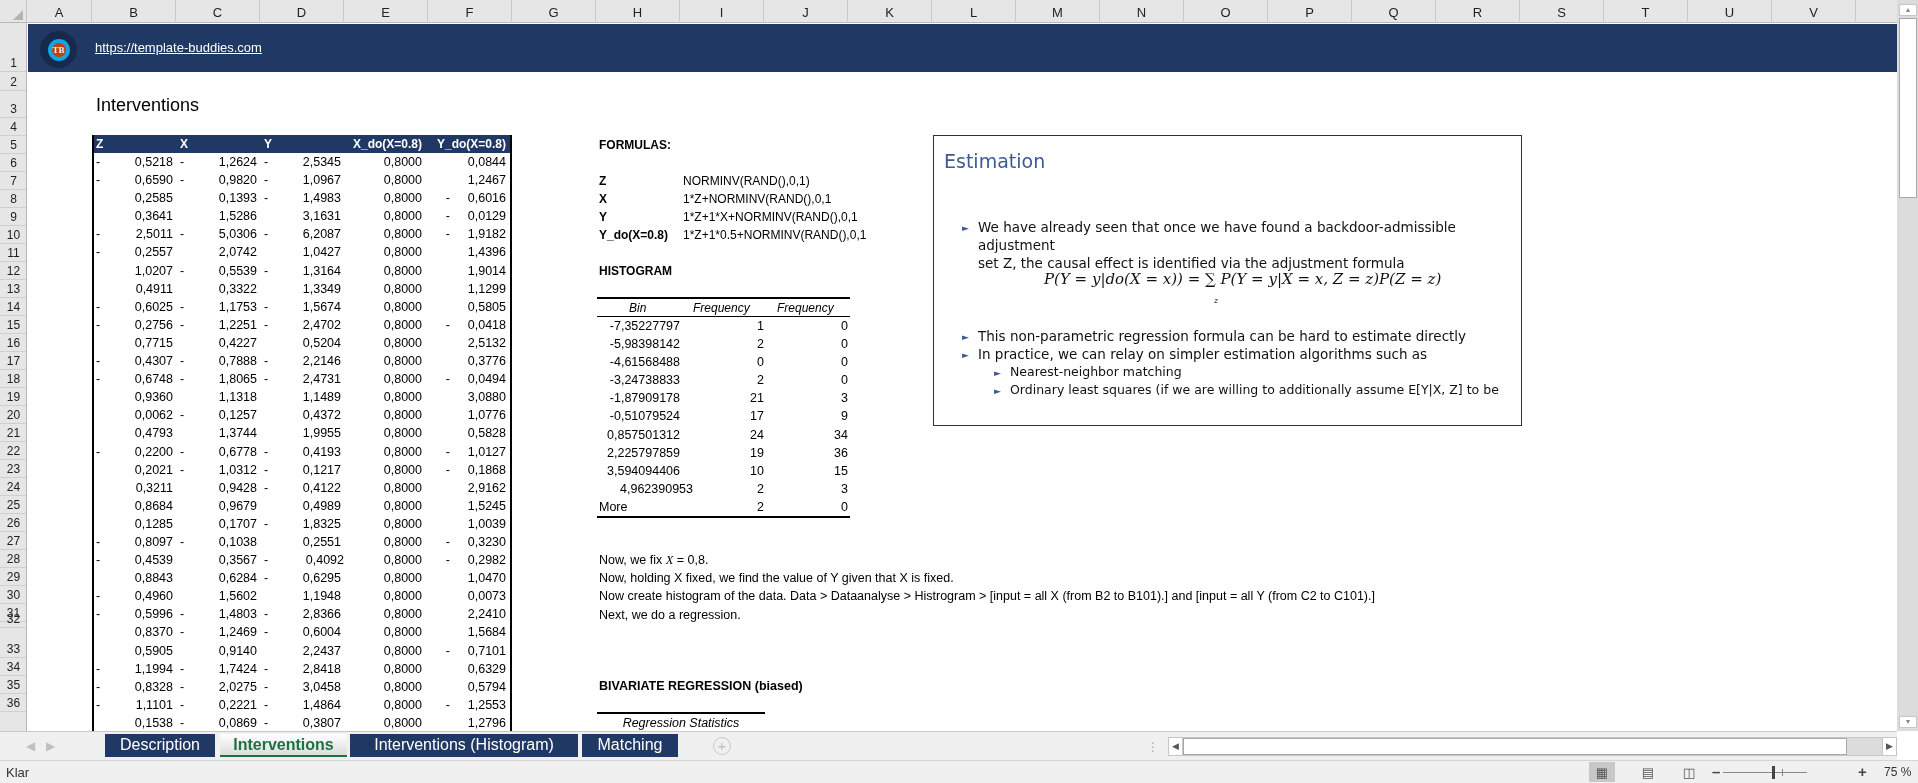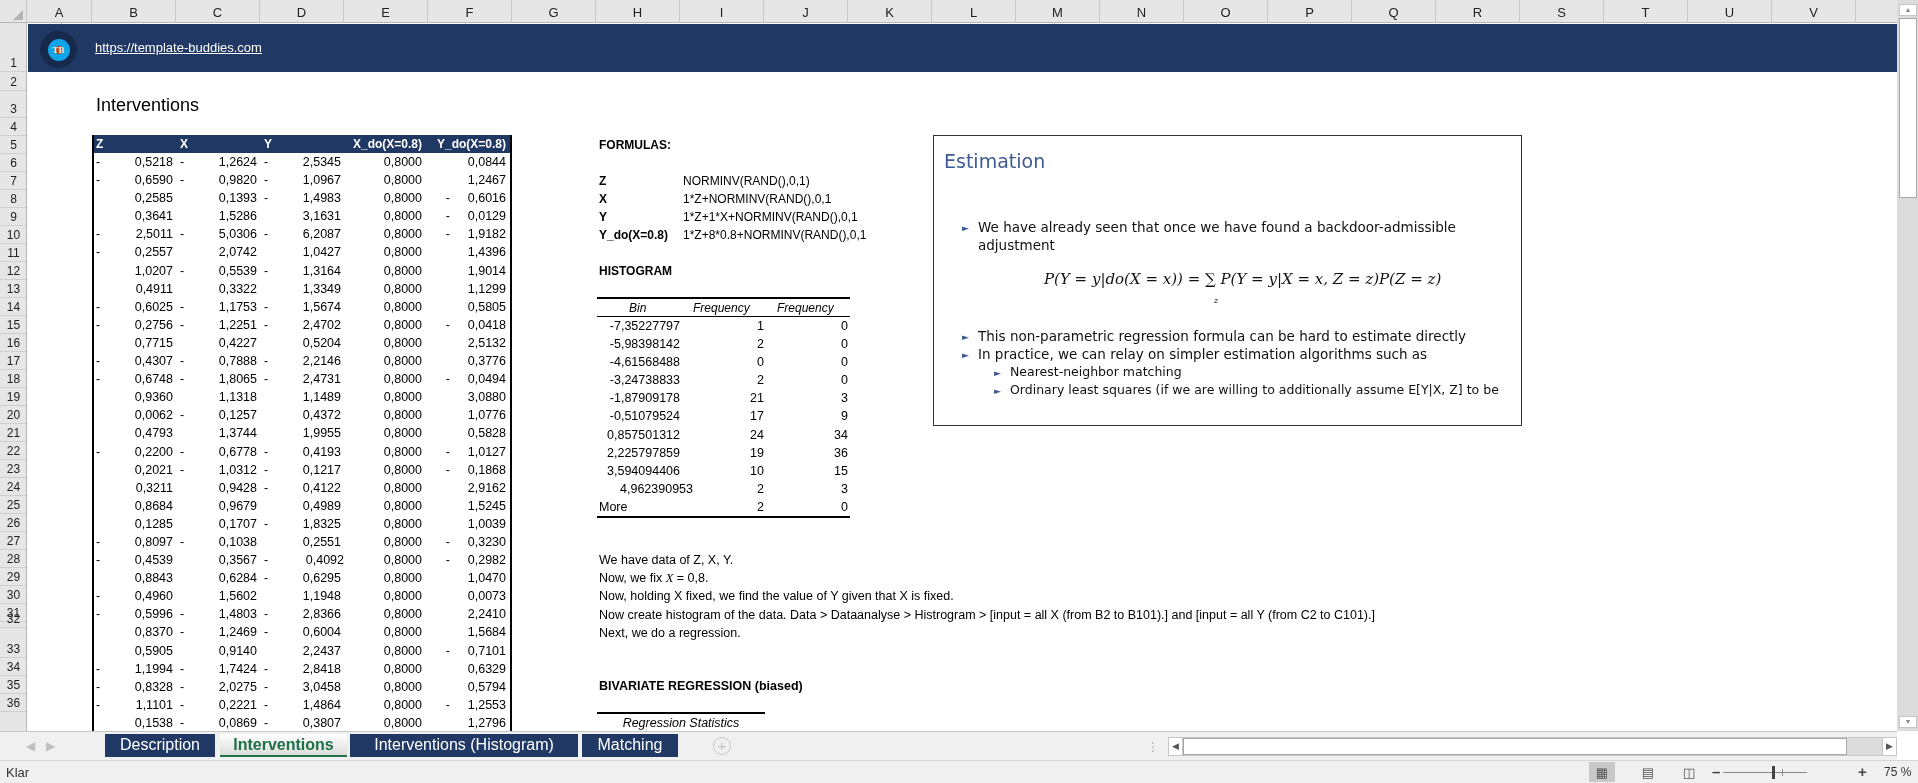--- a/index.html
+++ b/index.html
@@ -12,21 +12,21 @@
   .corner::after { content: ""; position: absolute; right: 3px; bottom: 3px; width: 0; height: 0; border-left: 10px solid transparent; border-bottom: 10px solid #b4b4b4; }
   .col-letter { position: absolute; top: 0; height: 23px; line-height: 26px; text-align: center; font-size: 13px; color: #222; border-right: 1px solid #c8c8c8; }
 
   
   .row-header { position: absolute; left: 0; top: 23px; width: 27px; height: 708px; background: #e6e6e6; border-right: 1px solid #b7b7b7; overflow: hidden; }
   .row-num { position: absolute; left: 0; width: 27px; text-align: center; font-size: 12px; color: #222; border-bottom: 1px solid #cfcfcf; display: flex; align-items: flex-end; justify-content: center; padding-bottom: 1px; }
 
   
   .banner { position: absolute; left: 28px; top: 24px; width: 1869px; height: 48px; background: #203864; }
   .logo { position: absolute; left: 40px; top: 31px; width: 37px; height: 37px; border-radius: 50%; background: #172a4c; display: flex; align-items: center; justify-content: center; }
-  .logo-inner { width: 22px; height: 22px; border-radius: 50%; background: #c2410c; border: 7px solid #0ea5e9; color: #f0f0f0; font-size: 9px; font-weight: bold; display: flex; align-items: center; justify-content: center; font-family: "Liberation Serif", serif; }
+  .logo-inner { width: 22px; height: 22px; border-radius: 50%; background: #c2410c; border: 4px solid #0ea5e9; color: #f0f0f0; font-size: 9px; font-weight: bold; display: flex; align-items: center; justify-content: center; font-family: "Liberation Serif", serif; }
   .banner-link { position: absolute; left: 95px; top: 40px; color: #fff; font-size: 13px; text-decoration: underline; }
 
   .page-title { position: absolute; left: 96px; top: 95px; font-size: 18px; color: #000; }
 
   
   .data-table { position: absolute; left: 92px; top: 135px; width: 420px; border-left: 2px solid #000; border-right: 2px solid #000; }
   .dt-head { height: 18px; background: #203864; color: #fff; font-weight: bold; font-size: 12px; position: relative; }
   .dt-head span { position: absolute; top: 2px; }
   .dt-row { height: 18.1px; position: relative; font-size: 12.5px; }
   .dt-row span { position: absolute; top: 2px; }
@@ -525,21 +525,21 @@
 </div>
 
 <div class="fx-label" style="left:599px;top:138px">FORMULAS:</div>
 <div class="fx-label" style="left:599px;top:174px">Z</div>
 <div class="fx-value" style="left:683px;top:174px">NORMINV(RAND(),0,1)</div>
 <div class="fx-label" style="left:599px;top:192px">X</div>
 <div class="fx-value" style="left:683px;top:192px">1*Z+NORMINV(RAND(),0,1</div>
 <div class="fx-label" style="left:599px;top:210px">Y</div>
 <div class="fx-value" style="left:683px;top:210px">1*Z+1*X+NORMINV(RAND(),0,1</div>
 <div class="fx-label" style="left:599px;top:228px">Y_do(X=0.8)</div>
-<div class="fx-value" style="left:683px;top:228px">1*Z+8*0.8+NORMINV(RAND(),0,1</div>
+<div class="fx-value" style="left:683px;top:228px">1*Z+1*0.5+NORMINV(RAND(),0,1</div>
 
 <div class="fx-label" style="left:599px;top:264px">HISTOGRAM</div>
 
 <div class="hist">
   <div class="hist-head">
     <span style="left:32px">Bin</span>
     <span style="left:96px">Frequency</span>
     <span style="left:180px">Frequency</span>
   </div>
   <div id="hist-body">
@@ -595,35 +595,35 @@
       </div>
       <div class="hist-row">
         <span style="left:2px">More</span>
         <span style="right:86px">2</span>
         <span style="right:2px">0</span>
       </div>
     </div>
 </div>
 
 <div class="notes">
-  <div>We have data of Z, X, Y.</div>
   <div><span>Now, we fix </span><i>X</i><span> = 0,8.</span></div>
   <div>Now, holding X fixed, we find the value of Y given that X is fixed.</div>
   <div>Now create histogram of the data. Data &gt; Dataanalyse &gt; Histrogram &gt; [input = all X (from B2 to B101).] and [input = all Y (from C2 to C101).]</div>
   <div>Next, we do a regression.</div>
 </div>
 
 <div class="section-title" style="left:599px;top:679px">BIVARIATE REGRESSION (biased)</div>
 <div class="reg-stats">Regression Statistics</div>
 
 <div class="est-box">
   <div class="est-title">Estimation</div>
   <div class="est-bullet" style="left:44px;top:82px">
     <span class="tri">►</span>
     <div>We have already seen that once we have found a backdoor-admissible adjustment</div>
+    <div>set Z, the causal effect is identified via the adjustment formula</div>
   </div>
   <div class="est-formula">P(Y = y|do(X = x)) = ∑ P(Y = y|X = x, Z = z)P(Z = z)</div>
   <div class="est-sub">z</div>
   <div class="est-bullet" style="left:44px;top:191px">
     <span class="tri">►</span>
     <div>This non-parametric regression formula can be hard to estimate directly</div>
   </div>
   <div class="est-bullet" style="left:44px;top:209px">
     <span class="tri">►</span>
     <div>In practice, we can relay on simpler estimation algorithms such as</div>

